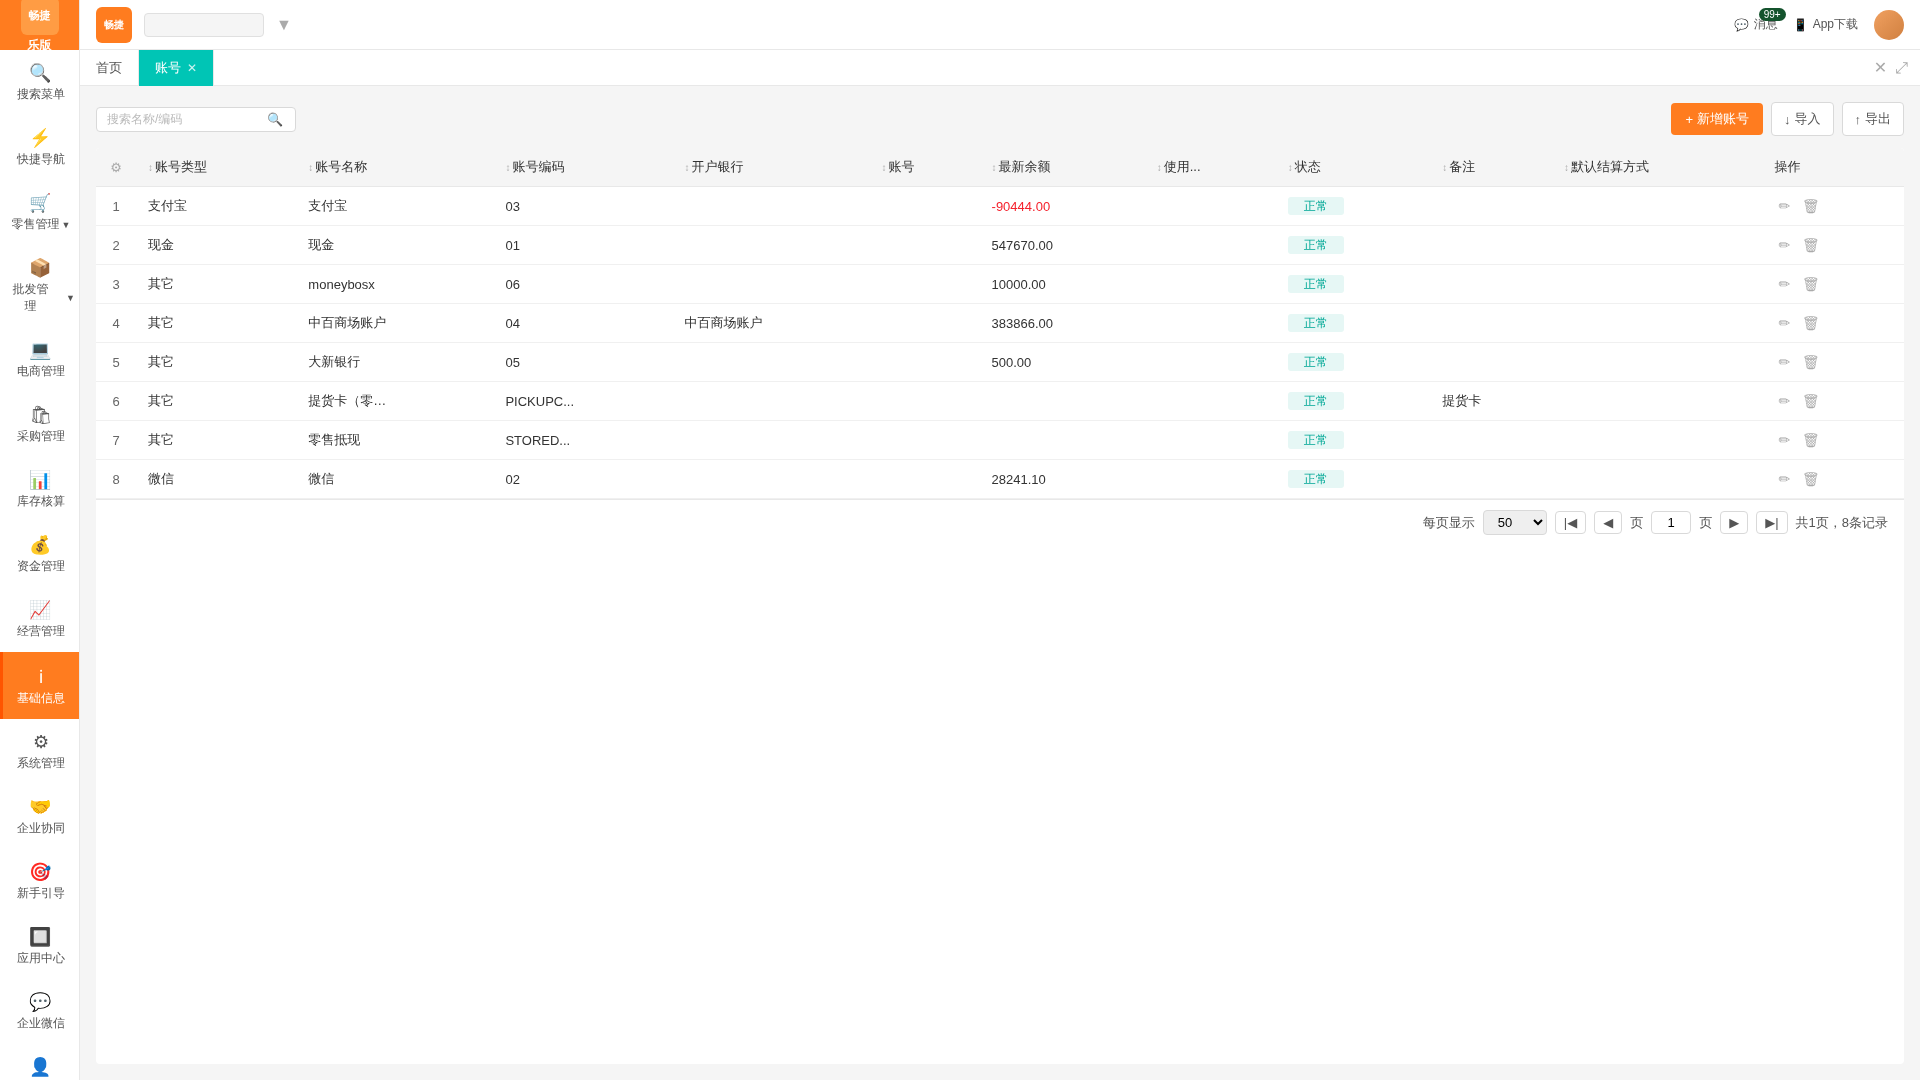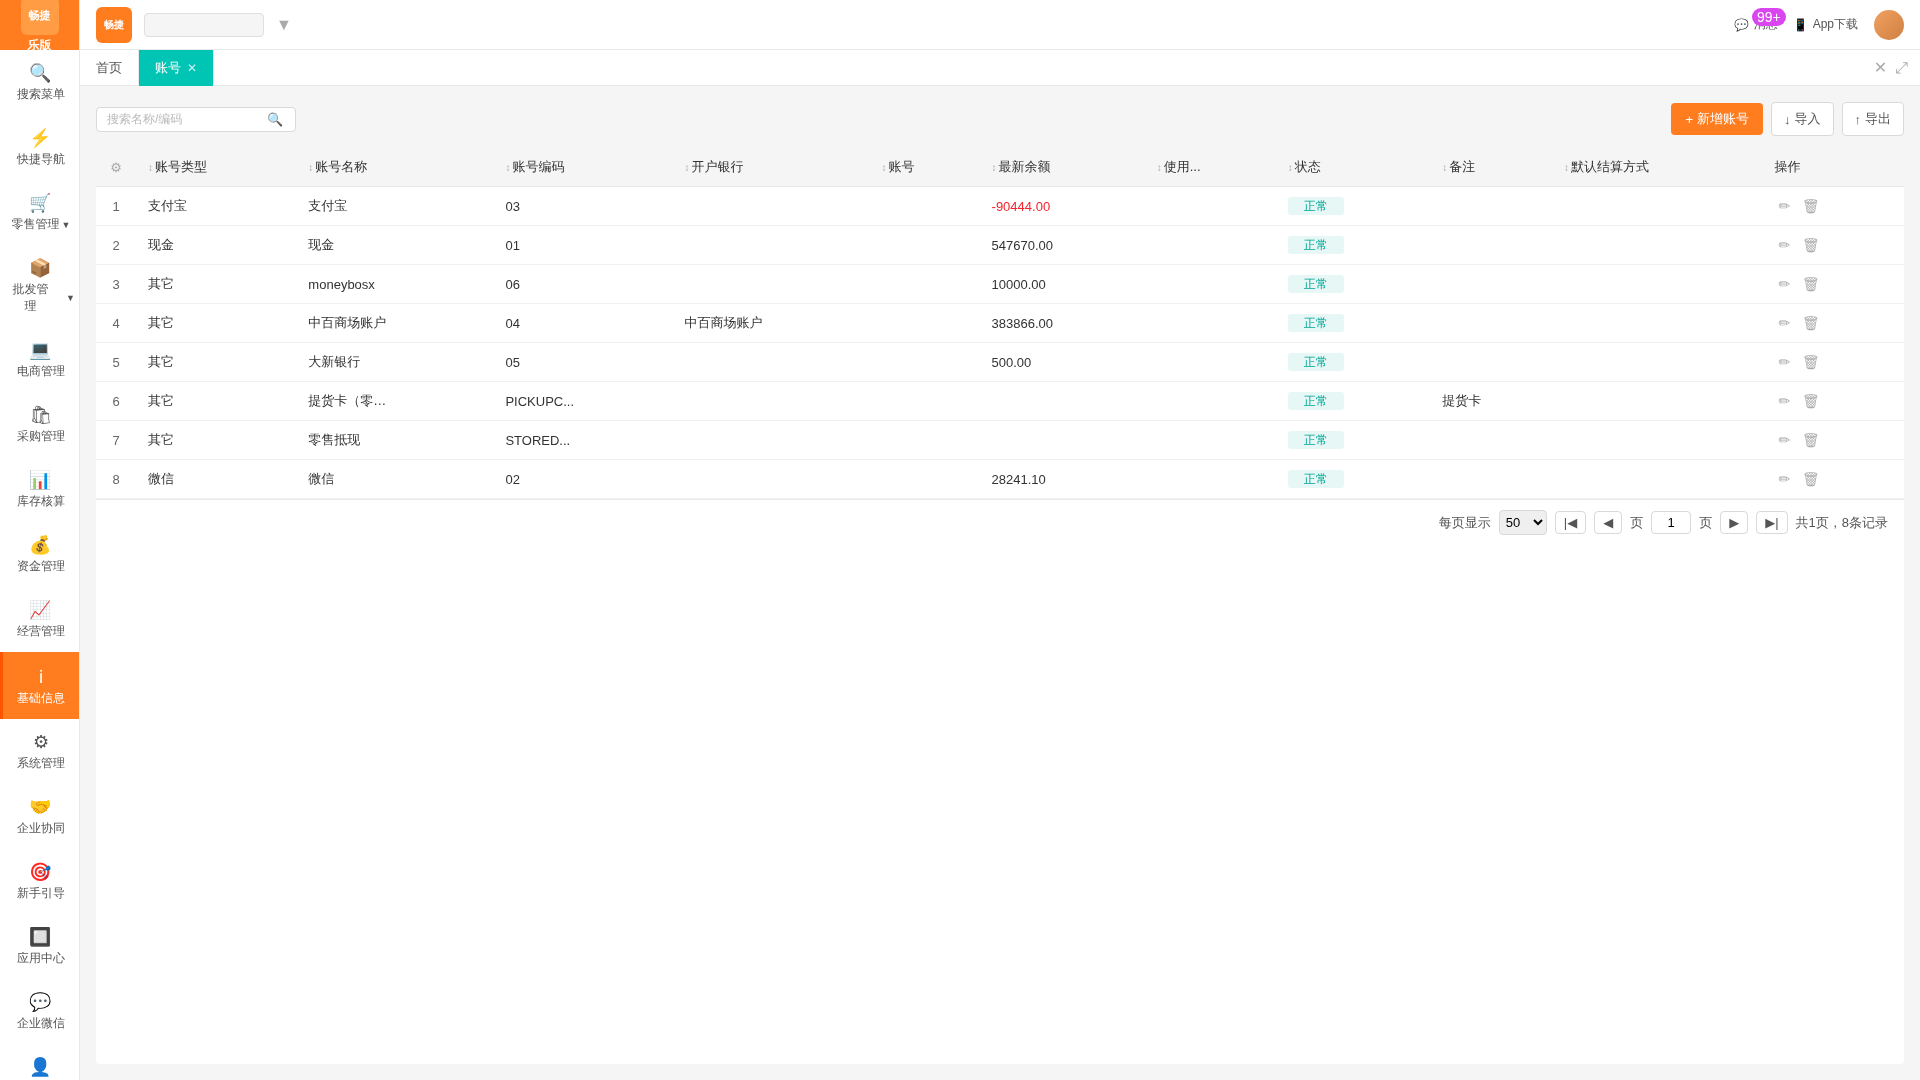--- a/index.html
+++ b/index.html
@@ -78,24 +78,24 @@
     .msg-btn {
       position: relative;
       display: flex;
       align-items: center;
       gap: 4px;
       cursor: pointer;
       color: #555;
       font-size: 12px;
     }
     .badge {
-      background: #d946ef;
+      background: #14532d;
       color: #fff;
       border-radius: 10px;
-      font-size: 14px;
+      font-size: 10px;
       padding: 1px 5px;
       position: absolute;
       top: -8px;
       right: -8px;
     }
     .app-btn {
       display: flex;
       align-items: center;
       gap: 4px;
       cursor: pointer;
@@ -261,21 +261,21 @@
       display: flex;
       align-items: center;
       justify-content: flex-end;
       gap: 8px;
       font-size: 13px;
       color: #555;
     }
     .page-size-select {
       border: 1px solid #d9d9d9;
       border-radius: 4px;
-      padding: 3px 2px;
+      padding: 3px 10px;
       font-size: 13px;
     }
     .page-btn {
       border: 1px solid #d9d9d9;
       border-radius: 4px;
       background: #fff;
       padding: 3px 8px;
       cursor: pointer;
       font-size: 13px;
       color: #555;

